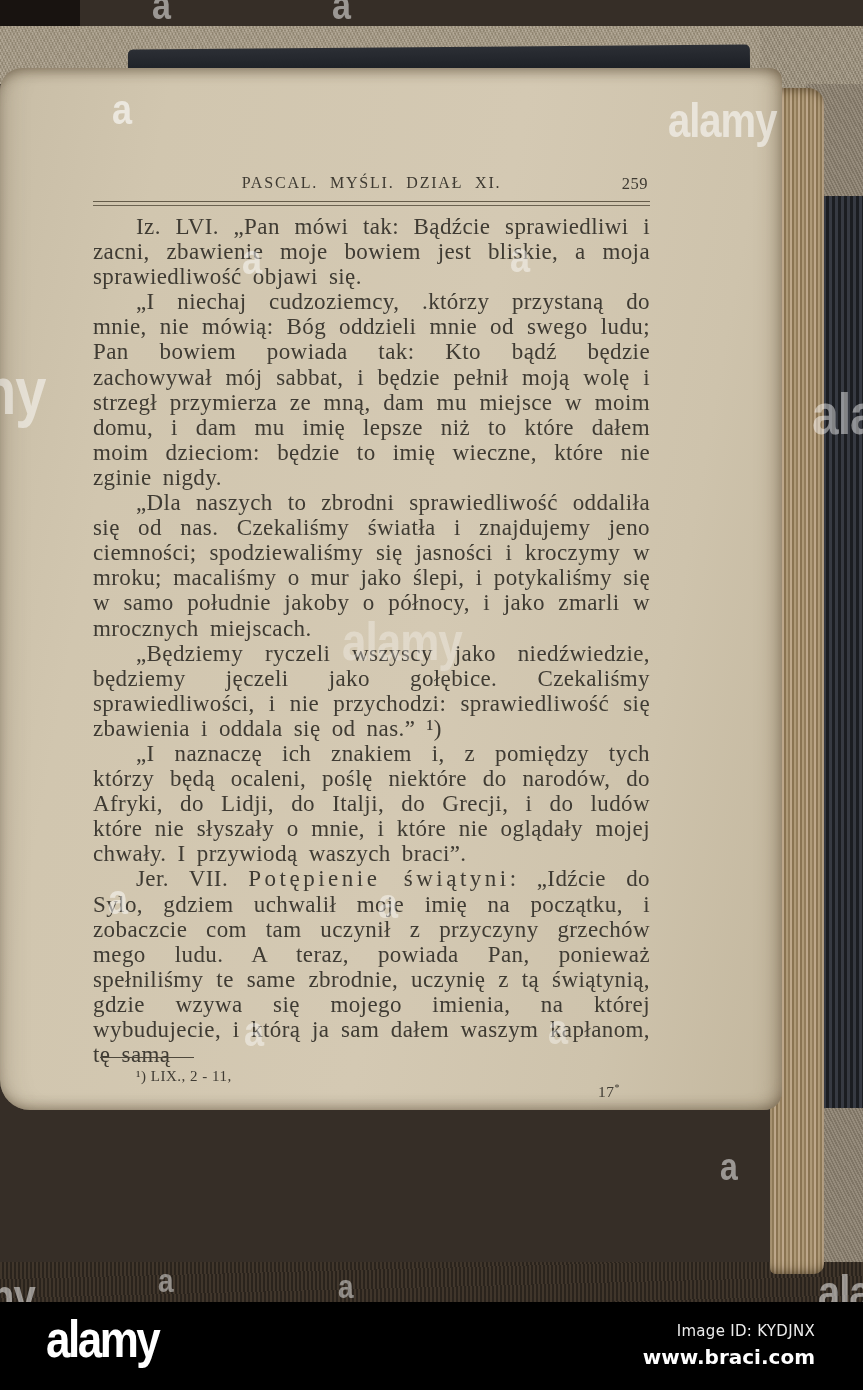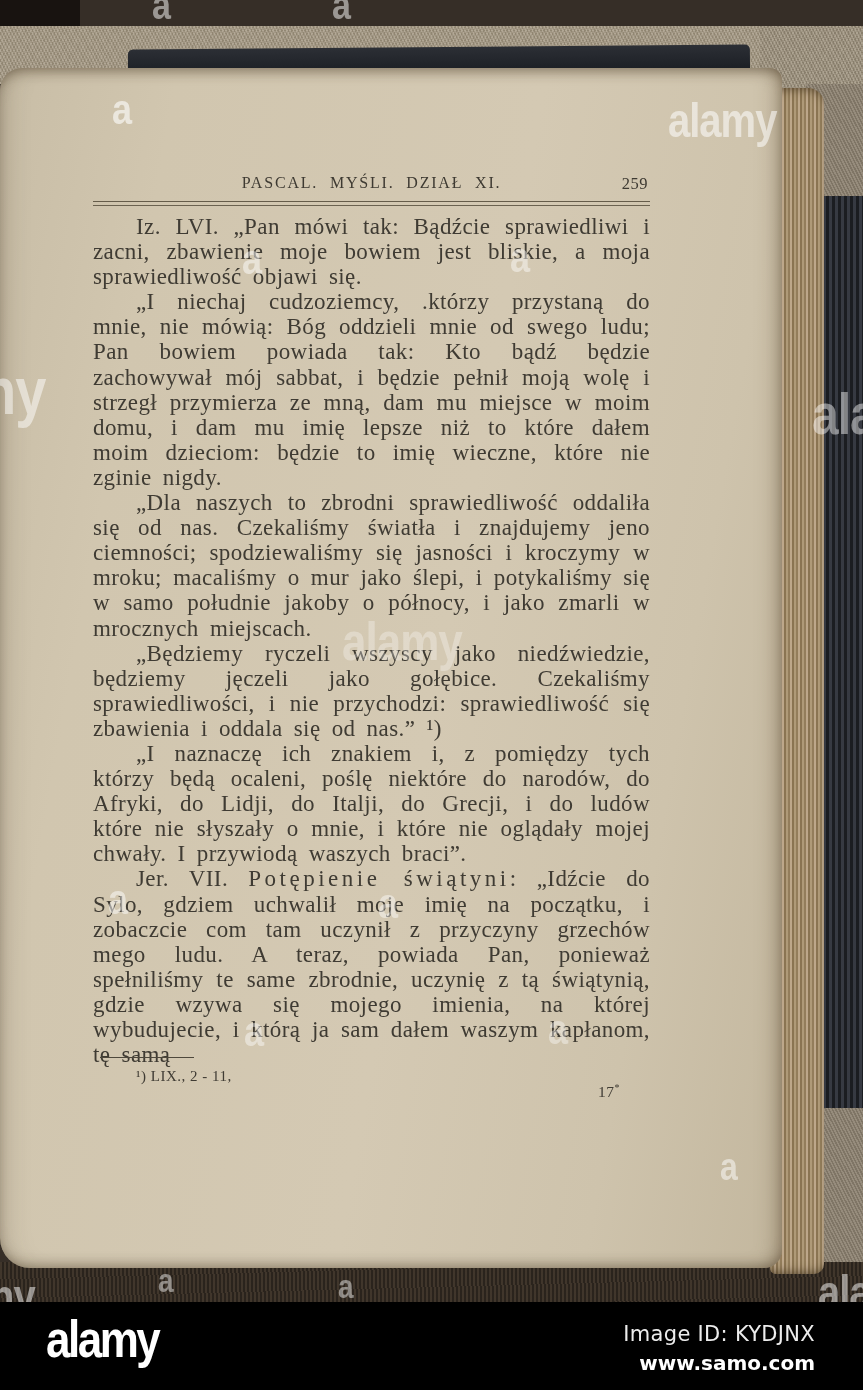--- a/index.html
+++ b/index.html
@@ -48,21 +48,21 @@
     background-image: repeating-linear-gradient(87deg, rgba(0,0,0,.25) 0 2px, rgba(125,105,82,.12) 2px 4px);
   }
   .fore-edge {
     position:absolute; left:770px; top:88px; width:54px; height:1186px;
     background: repeating-linear-gradient(90deg, #af9a78 0 2px, #937d5b 2px 4px, #bda78a 4px 6px, #8a7452 6px 8px);
     border-radius:14px 16px 10px 6px;
     box-shadow: inset 0 8px 10px -6px rgba(60,45,25,.6), inset 0 -8px 10px -6px rgba(50,38,22,.6);
   }
   
   .page {
-    position:absolute; left:0; top:68px; width:782px; height:1200px;
+    position:absolute; left:0; top:68px; width:782px; height:1042px;
     border-radius:22px 12px 18px 30px;
     background: linear-gradient(100deg, #c8bda6 0%, #d1c6af 18%, #d4c9b3 55%, #cec3ac 80%, #c3b79e 100%);
     box-shadow:
       inset 0 10px 14px -8px rgba(70,55,35,.55),
       inset -14px 0 22px -12px rgba(95,75,50,.6),
       inset 0 -10px 14px -9px rgba(70,55,35,.5),
       inset 20px 0 30px -22px rgba(60,45,28,.35);
     color:#3f3b33;
   }
   .running-head {
@@ -110,21 +110,21 @@
   .wm-ny-b { left:-10px; top:1272px; font-size:40px; opacity:.5; }
   .wm-ala-b{ left:818px; top:1268px; font-size:40px; opacity:.5; }
   
   .alamy-bar { position:absolute; left:0; top:1302px; width:863px; height:88px; background:#000; }
   .alamy-logo {
     position:absolute; left:46px; top:8px;
     font-family:"Liberation Sans", sans-serif; font-weight:bold; font-size:44px;
     color:#fff; letter-spacing:-2.5px; transform:scaleY(1.18); transform-origin:left top;
   }
   .bar-right { position:absolute; right:48px; top:20px; text-align:right; font-family:"DejaVu Sans", sans-serif; }
-  .image-id { font-size:21px; color:#ececec; letter-spacing:.3px; }
+  .image-id { font-size:15px; color:#ececec; letter-spacing:.3px; }
   .site-url { font-size:20px; font-weight:bold; color:#fff; margin-top:5px; }
 </style>
 </head>
 <body>
 
 <div class="scene">
 
   <div class="bg-top-corner"></div>
   <div class="cloth-band"></div>
   <div class="cloth-right"></div>
@@ -171,17 +171,17 @@
   <span class="wm wm-a8">a</span>
   <span class="wm wm-a9">a</span>
   <span class="wm wm-a10">a</span>
   <span class="wm wm-ny-b">ny</span>
   <span class="wm wm-ala-b">ala</span>
 
   <div class="alamy-bar">
     <div class="alamy-logo">alamy</div>
     <div class="bar-right">
       <div class="image-id">Image ID: KYDJNX</div>
-      <div class="site-url">www.samo.com</div>
+      <div class="site-url">www.braci.com</div>
     </div>
   </div>
 
 </div>
 
 </body></html>

